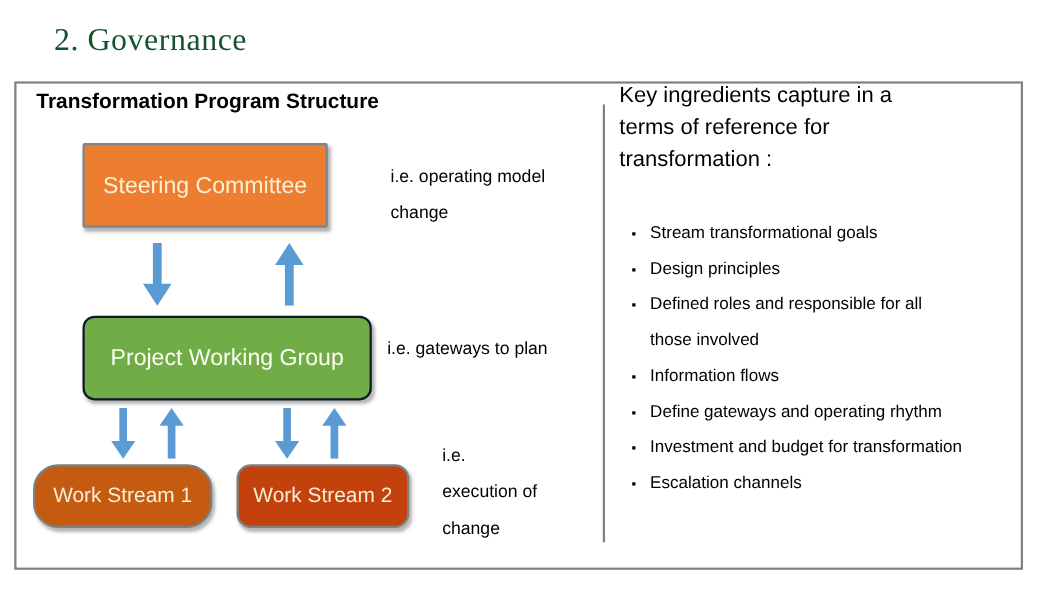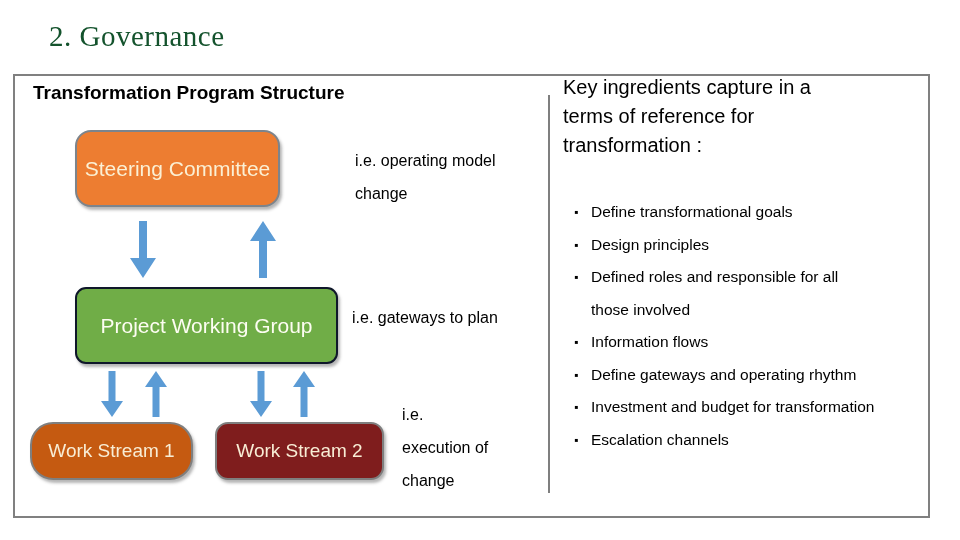--- a/index.html
+++ b/index.html
@@ -44,24 +44,24 @@
   .node {
     display: flex;
     align-items: center;
     justify-content: center;
     text-align: center;
     box-sizing: border-box;
     box-shadow: 2px 3px 3px rgba(90,90,90,0.45);
   }
   #steering-box {
     left: 75px; top: 130px;
-    width: 205px; height: 77px;
+    width: 223px; height: 77px;
     background: #ED7D31;
     border: 2px solid #7C848C;
-    border-radius: 16px;
+    border-radius: 2px;
     color: #FBF0D4;
     font-size: 21px;
   }
   #working-group-box {
     left: 75px; top: 287px;
     width: 263px; height: 77px;
     background: #70AD47;
     border: 2px solid #0f172a;
     border-radius: 11px;
     color: #FDFDF2;
@@ -71,22 +71,22 @@
     left: 30px; top: 422px;
     width: 163px; height: 58px;
     background: #C55A11;
     border: 2px solid #7F7F7F;
     border-radius: 23px;
     color: #F8EDD5;
     font-size: 19px;
   }
   #work-stream-2-box {
     left: 215px; top: 422px;
-    width: 169px; height: 58px;
-    background: #7f1d1d;
+    width: 157px; height: 58px;
+    background: #c2410c;
     border: 2px solid #7F7F7F;
     border-radius: 13px;
     color: #F8EDD5;
     font-size: 19px;
   }
 
   
   .note {
     color: #000000;
     font-size: 16px;
@@ -188,21 +188,21 @@
 execution of
 change</div>
 
 <div class="abs" id="divider"></div>
 
 <div class="abs" id="key-heading">Key ingredients capture in a terms of reference for transformation :</div>
 
 <ul class="abs" id="bullet-list">
   <li>
     <span class="bullet-marker">▪</span>
-    <span class="bullet-text">Define transformational goals</span>
+    <span class="bullet-text">Stream transformational goals</span>
   </li>
   <li>
     <span class="bullet-marker">▪</span>
     <span class="bullet-text">Design principles</span>
   </li>
   <li>
     <span class="bullet-marker">▪</span>
     <span class="bullet-text">Defined roles and responsible for all
 those involved</span>
   </li>

